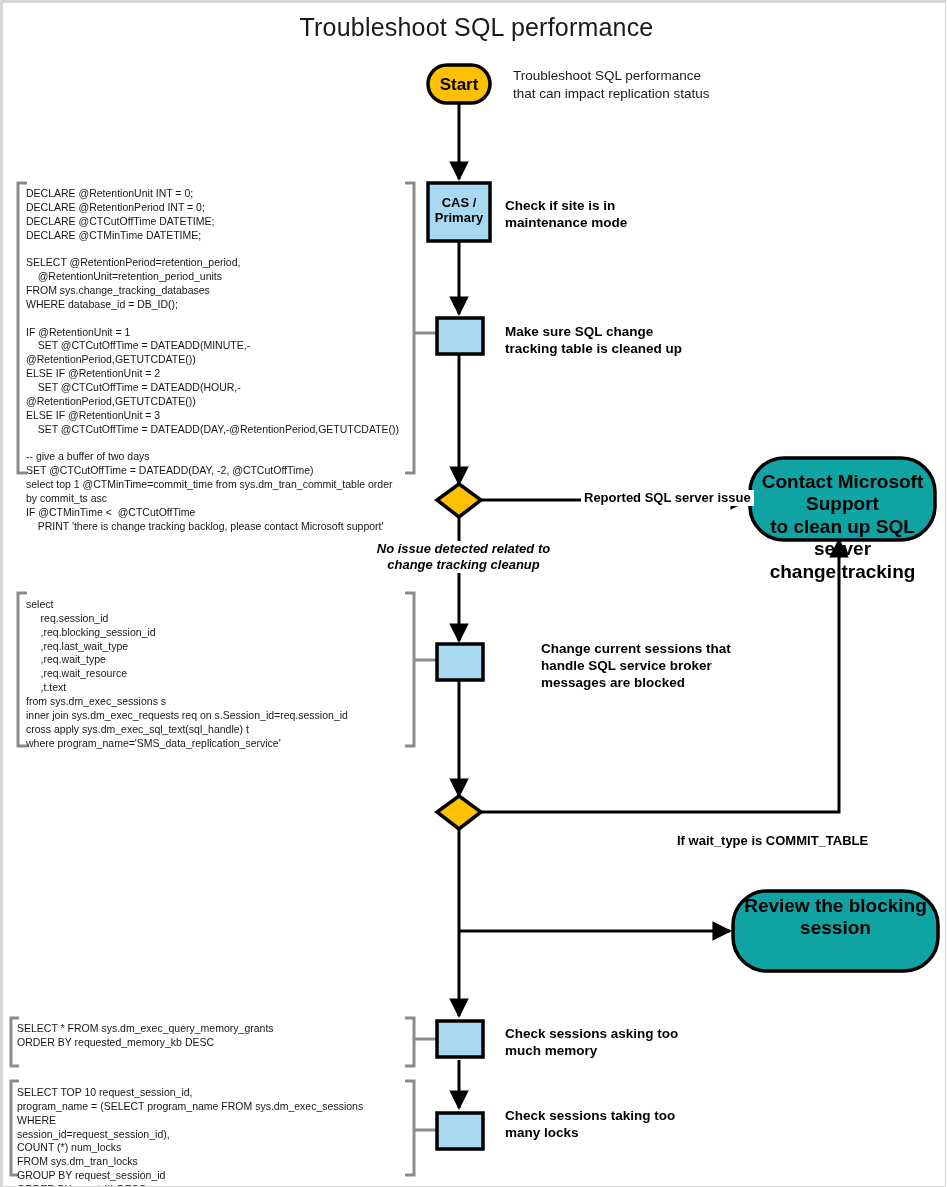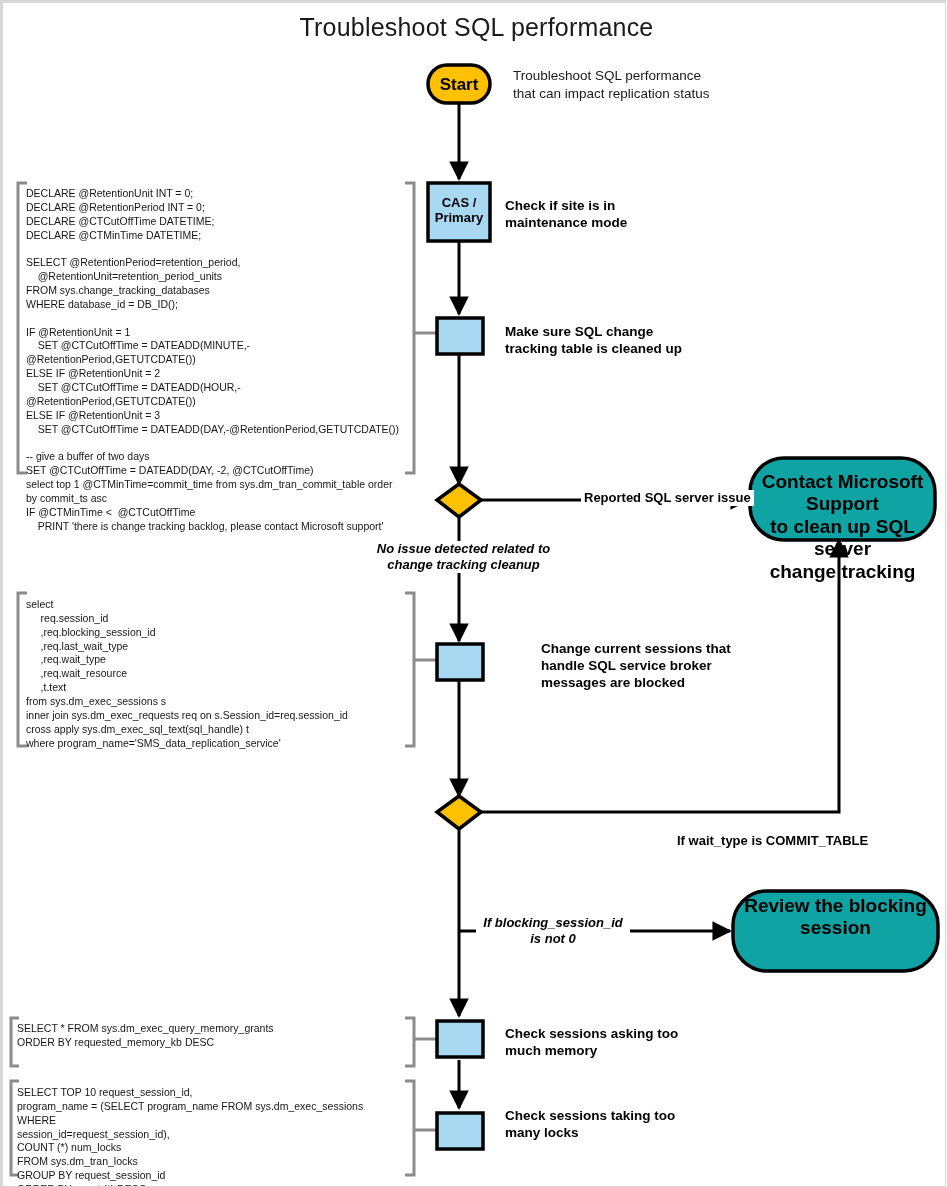--- a/index.html
+++ b/index.html
@@ -213,22 +213,20 @@
   <div class="annot" style="left:502px; top:1104px; width:250px;">Check sessions taking too
 many locks</div>
 
   <div class="edge-label" style="left:530px; top:487px;margin-left:48px;">Reported SQL server issue</div>
 
   <div class="edge-label center" style="left:350px; top:538px; width:215px;">No issue detected related to
 change tracking cleanup</div>
 
   <div class="edge-label" style="left:671px; top:802px;margin-top:28px;">If wait_type is COMMIT_TABLE</div>
 
-  <div class="edge-label center" style="left:473px; top:912px; width:148px;">If blocking_session_id
-is not 0</div>
 
   <div class="sql-code" style="left:23px; top:184px; width:375px;">DECLARE @RetentionUnit INT = 0;
 DECLARE @RetentionPeriod INT = 0;
 DECLARE @CTCutOffTime DATETIME;
 DECLARE @CTMinTime DATETIME;
 
 SELECT @RetentionPeriod=retention_period,
     @RetentionUnit=retention_period_units
 FROM sys.change_tracking_databases
 WHERE database_id = DB_ID();

